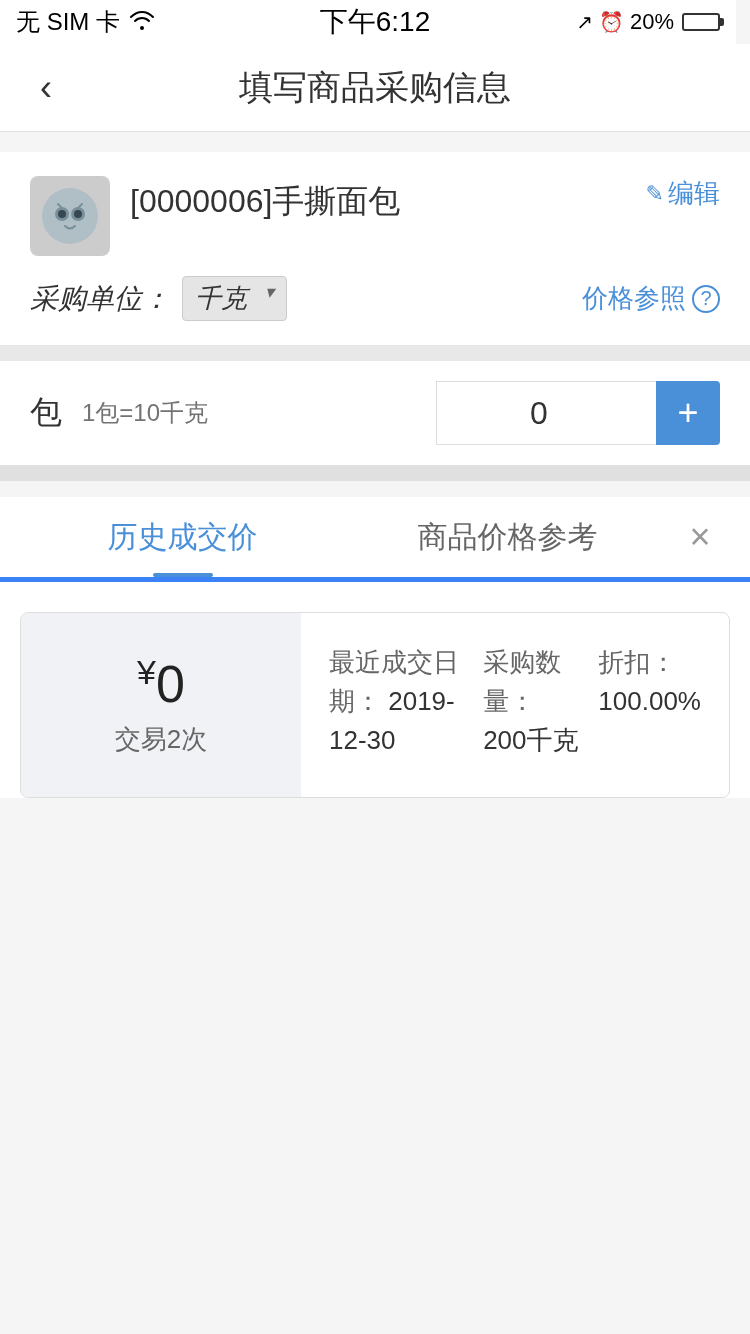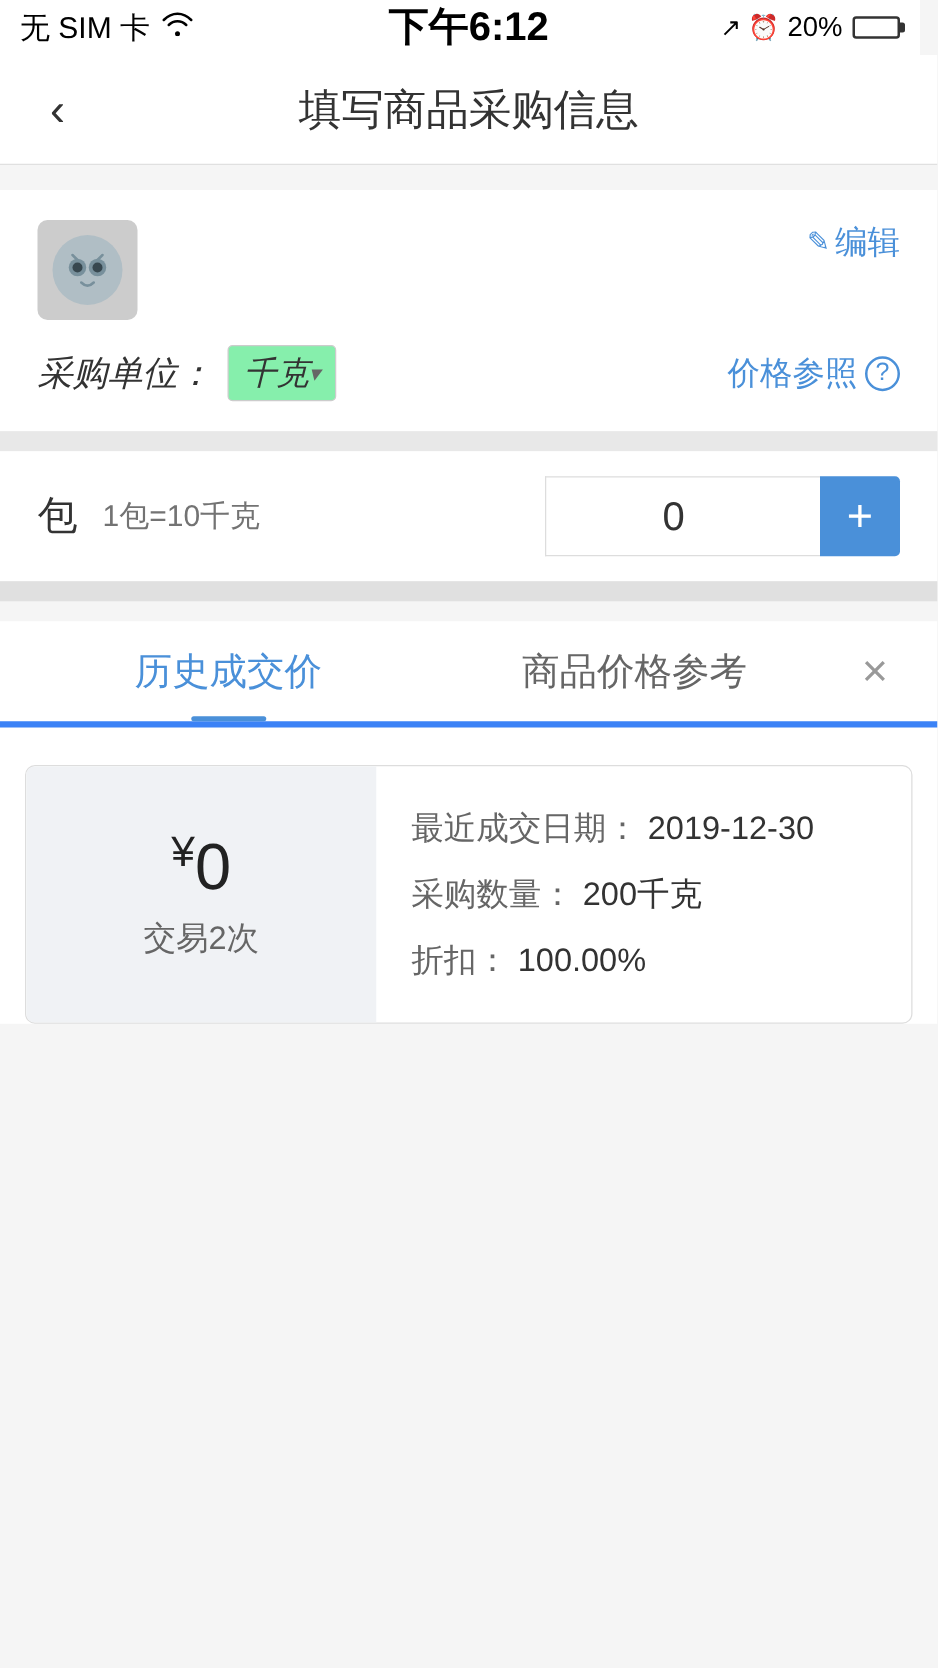--- a/index.html
+++ b/index.html
@@ -25,22 +25,22 @@
       font-size: 24px;
       color: #000;
     }
     .status-left {
       display: flex;
       align-items: center;
       gap: 8px;
       font-size: 24px;
     }
     .status-center {
-      font-size: 32px;
-      font-weight: 700;
+      font-size: 28px;
+      font-weight: 400;
       position: absolute;
       left: 50%;
       transform: translateX(-50%);
     }
     .status-right {
       display: flex;
       align-items: center;
       gap: 6px;
       font-size: 22px;
     }
@@ -149,28 +149,28 @@
       align-items: center;
       justify-content: space-between;
       margin-top: 12px;
     }
     .unit-label {
       font-size: 28px;
       color: #333;
     }
     .unit-select {
       display: inline-flex;
-      align-items: center;
+      align-items: flex-start;
       border: 1px solid #ccc;
       border-radius: 4px;
       padding: 4px 12px;
       font-size: 26px;
       color: #333;
-      gap: 0;
-      background: #86efac;
+      gap: 18px;
+      background: #e5e5e5;
     }
     .unit-arrow {
       font-size: 18px;
       color: #666;
     }
     .price-ref {
       color: #4a90d9;
       font-size: 26px;
       display: flex;
       align-items: center;
@@ -321,21 +321,21 @@
     }
     .trade-count {
       font-size: 26px;
       color: #666;
       margin-top: 8px;
     }
     .trade-card-right {
       flex: 1;
       padding: 30px 28px;
       display: flex;
-      flex-direction: column;
+      flex-direction: row;
       gap: 14px;
       justify-content: center;
     }
     .trade-detail-row {
       font-size: 26px;
       color: #333;
       line-height: 1.5;
     }
     .trade-detail-label {
       color: #666;
@@ -385,20 +385,21 @@
         <svg viewBox="0 0 60 60" fill="none" xmlns="http://www.w3.org/2000/svg">
           <circle cx="30" cy="30" r="28" fill="#b0bec5"></circle>
           <circle cx="22" cy="28" r="7" fill="#78909c"></circle>
           <circle cx="38" cy="28" r="7" fill="#78909c"></circle>
           <circle cx="22" cy="28" r="4" fill="#37474f"></circle>
           <circle cx="38" cy="28" r="4" fill="#37474f"></circle>
           <path d="M25 40 Q30 45 35 40" stroke="#78909c" stroke-width="2" fill="none" stroke-linecap="round"></path>
           <path d="M18 18 L22 22 M42 18 L38 22" stroke="#78909c" stroke-width="2" stroke-linecap="round"></path>
         </svg>
       </div>
+      <span class="product-name">[0000006]手撕面包</span>
     </div>
     <div class="edit-btn">
       <span class="edit-icon">✎</span>
       <span>编辑</span>
     </div>
   </div>
   <div class="product-unit-row">
     <div style="display:flex;align-items:center;gap:12px;font-style:italic;">
       <span class="unit-label">采购单位：</span>
       <div class="unit-select">

